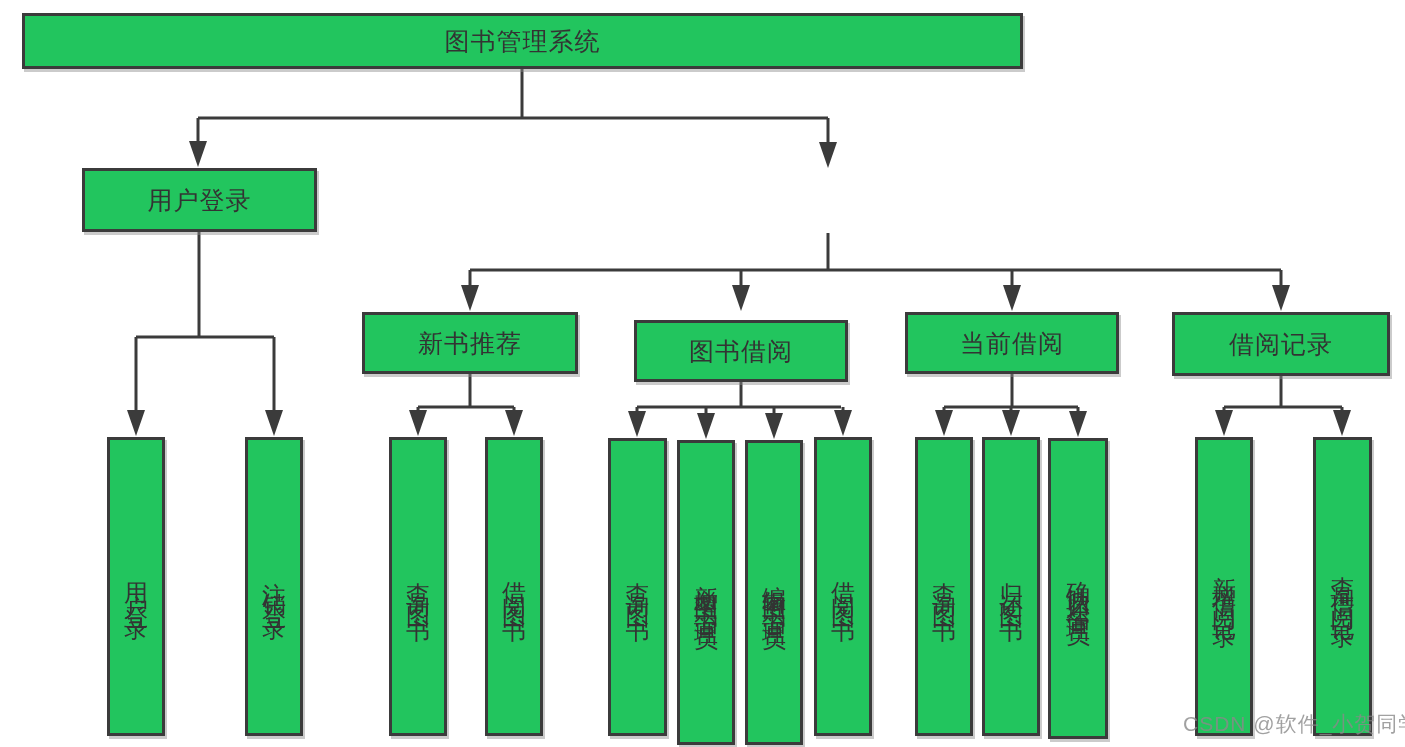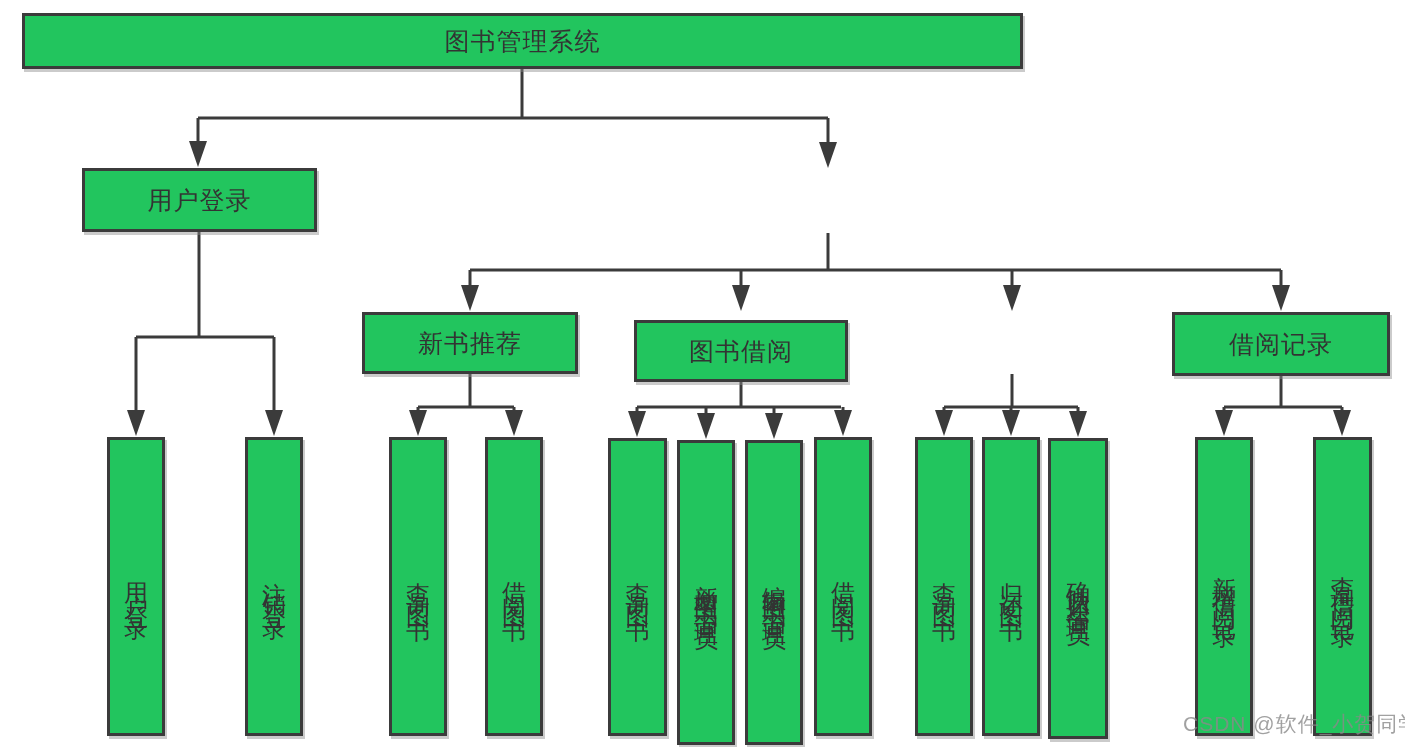--- a/index.html
+++ b/index.html
@@ -115,20 +115,23 @@
   <div class="hbox" style="left:82px; top:168px; width:235px; height:64px;">
     <span>用户登录</span>
   </div>
 
   <div class="hbox" style="left:362px; top:312px; width:216px; height:62px;">
     <span>新书推荐</span>
   </div>
   <div class="hbox" style="left:634px; top:320px; width:214px; height:62px;">
     <span>图书借阅</span>
   </div>
+  <div class="hbox" style="left:905px; top:312px; width:214px; height:62px;">
+    <span>当前借阅</span>
+  </div>
   <div class="hbox" style="left:1172px; top:312px; width:218px; height:64px;">
     <span>借阅记录</span>
   </div>
 
   <div class="vbox" style="left:107px; top:437px; width:58px; height:299px;">
     <span class="vtext">用户登录</span>
   </div>
   <div class="vbox" style="left:245px; top:437px; width:58px; height:299px;">
     <span class="vtext">注销登录</span>
   </div>

